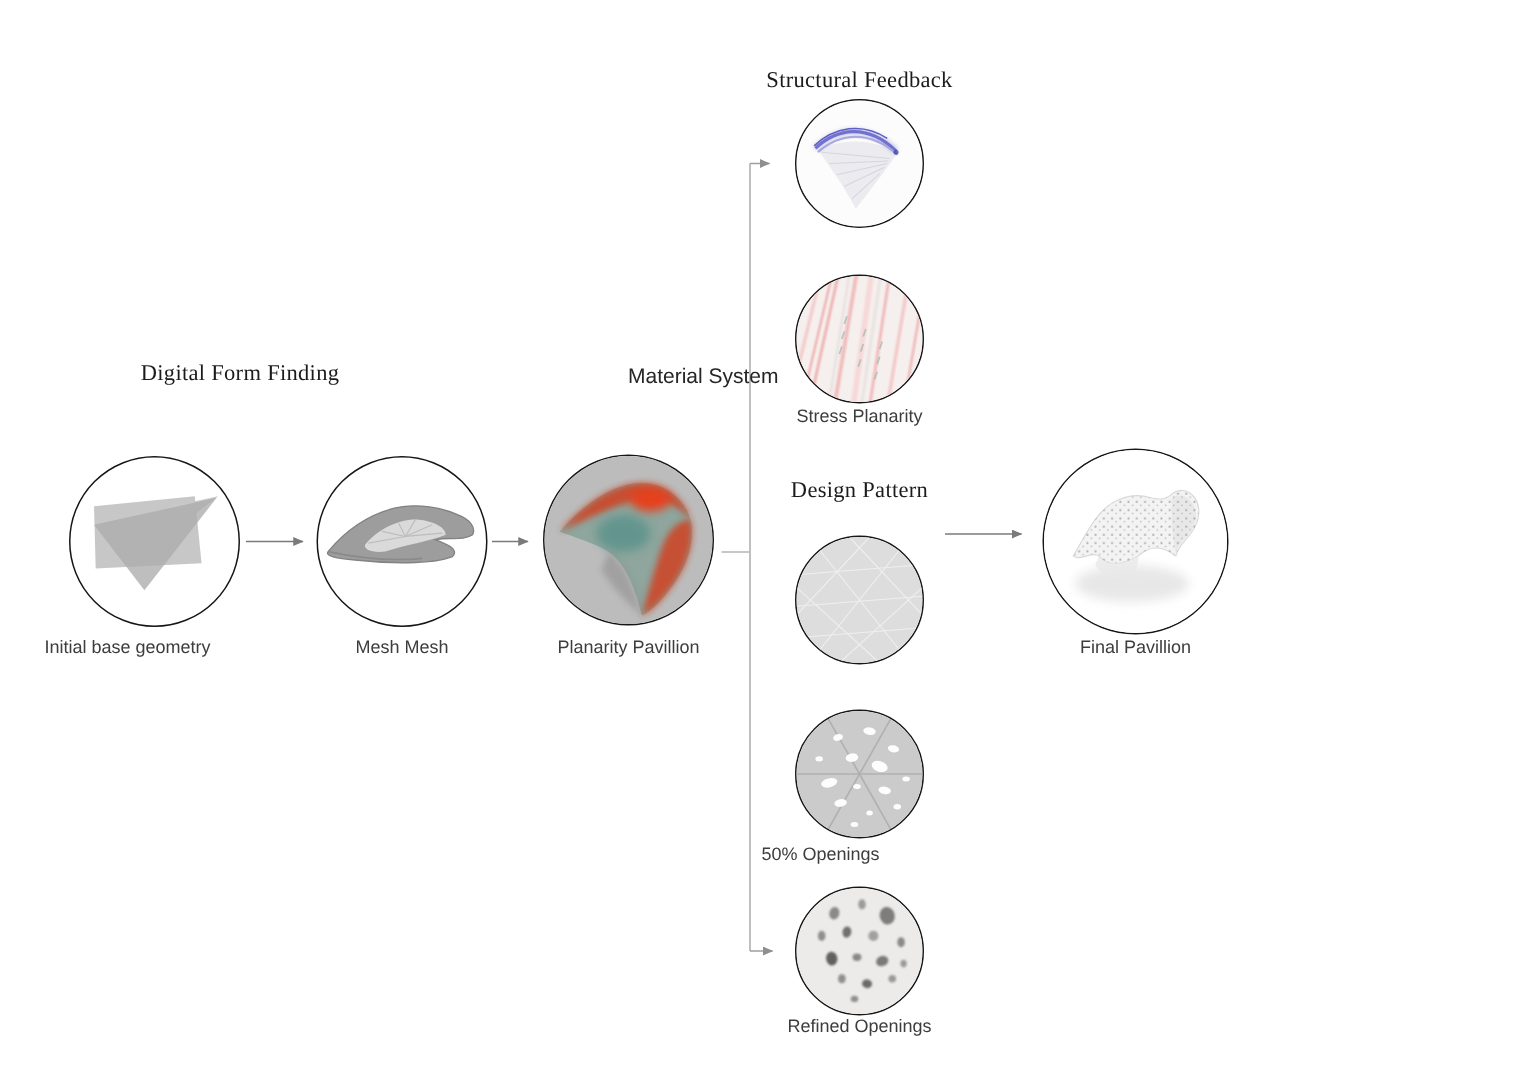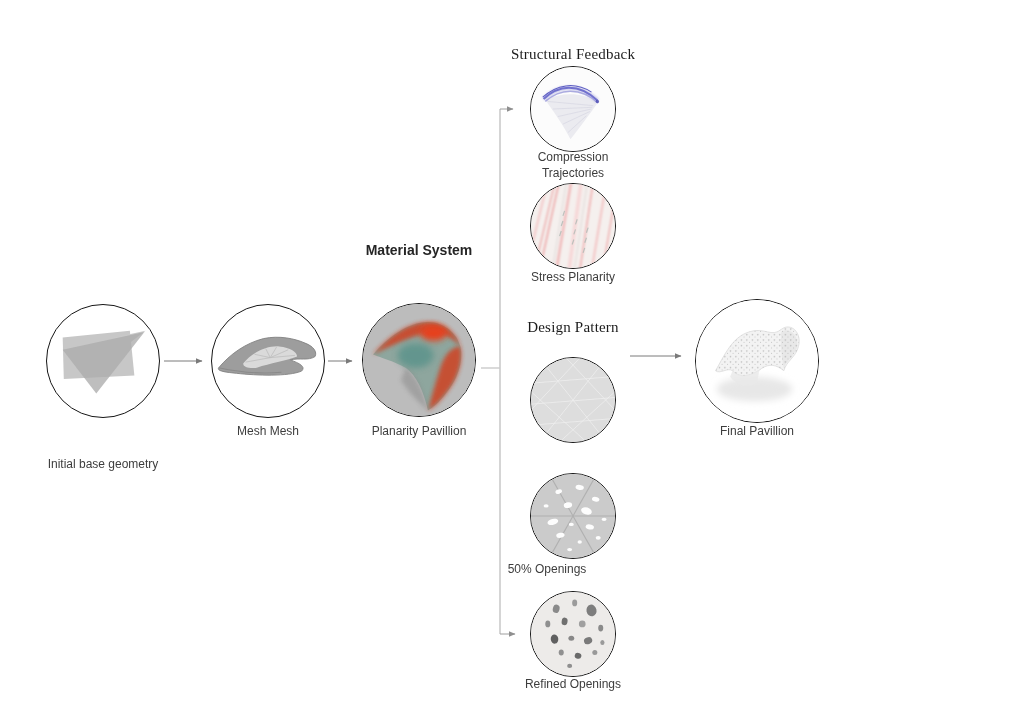--- a/index.html
+++ b/index.html
@@ -5,23 +5,23 @@
   html,body{margin:0;padding:0;background:#ffffff;}
   body{font-family:"Liberation Sans",sans-serif;}
   #canvas{position:relative;width:1024px;height:724px;background:#ffffff;overflow:hidden;}
 
   .heading-serif{
     position:absolute;text-align:center;
     font-family:"Liberation Serif","DejaVu Serif",serif;
     font-size:15px;color:#1b1b1b;letter-spacing:.2px;
   }
   .heading-sans{
-    position:absolute;text-align:center;
+    position:absolute;text-align:right;
     font-family:"Liberation Sans",sans-serif;
-    font-size:14px;font-weight:700;color:#252525;
+    font-size:14px;font-weight:400;color:#252525;
   }
   .node-label{
     position:absolute;text-align:center;
     font-size:12px;line-height:15.5px;color:#3d3d3d;
   }
   .node-circle{
     position:absolute;border-radius:50%;
     border:1.5px solid #161616;background:#ffffff;
     overflow:hidden;box-sizing:border-box;
   }
@@ -45,32 +45,33 @@
     </defs>
     <line x1="164" y1="361" x2="202" y2="361" stroke="#7a7a7a" stroke-width="1" marker-end="url(#arr-d)"></line>
     <line x1="328" y1="361" x2="352" y2="361" stroke="#7a7a7a" stroke-width="1" marker-end="url(#arr-d)"></line>
     <line x1="481" y1="368" x2="499.5" y2="368" stroke="#b5b5b5" stroke-width="1"></line>
     <line x1="500" y1="109" x2="500" y2="634" stroke="#b9b9b9" stroke-width="1.2"></line>
     <line x1="500" y1="109" x2="513" y2="109" stroke="#9e9e9e" stroke-width="1" marker-end="url(#arr-m)"></line>
     <line x1="500" y1="634" x2="515" y2="634" stroke="#9e9e9e" stroke-width="1" marker-end="url(#arr-m)"></line>
     <line x1="630" y1="356" x2="681" y2="356" stroke="#7a7a7a" stroke-width="1" marker-end="url(#arr-d)"></line>
   </svg>
 
+  <div class="heading-serif" style="left:60px;top:241px;width:200px;">Digital Form Finding</div>
   <div class="heading-sans" style="left:319px;top:242px;width:200px;">Material System</div>
   <div class="heading-serif" style="left:473px;top:319px;width:200px;">Design Pattern</div>
   <div class="heading-serif" style="left:463px;top:46px;width:220px;">Structural Feedback</div>
 
   <div class="node-circle" style="left:46px;top:304px;width:114px;height:114px;">
     <svg viewBox="0 0 100 100">
       <polygon points="14,29 74,23 78,63 15,66" fill="#c7c7c7"></polygon>
       <polygon points="60,29 88,23 66,40" fill="#c9c9c9"></polygon>
       <polygon points="14,40 87,24 44,79" fill="#acacac" opacity="0.78"></polygon>
     </svg>
   </div>
-  <div class="node-label" style="left:23px;top:424px;width:160px;margin-top:33px;">Initial base geometry</div>
+  <div class="node-label" style="left:5px;top:424px;width:160px;">Initial base geometry</div>
 
   <div class="node-circle" style="left:211px;top:304px;width:114px;height:114px;">
     <svg viewBox="0 0 100 100">
       <path d="M6,56 C16,44 30,34 46,30 C60,27 74,30 83,34 C91,37 94,42 92,46 C86,50 78,47 70,49 C78,52 84,55 80,59 C68,64 40,63 22,61 C12,60 4,59 6,56 Z" fill="#9d9d9d" stroke="#828282" stroke-width="0.8"></path>
       <path d="M28,52 C36,42 50,36 60,37 C70,38 76,42 76,46 C66,50 52,52 40,56 C33,57 27,55 28,52 Z" fill="#dadada"></path>
       <g stroke="#bdbdbd" stroke-width="0.7">
         <line x1="52" y1="47" x2="30" y2="51"></line>
         <line x1="52" y1="47" x2="38" y2="44"></line>
         <line x1="52" y1="47" x2="48" y2="39"></line>
         <line x1="52" y1="47" x2="58" y2="37"></line>
@@ -119,21 +120,20 @@
         <line x1="70" y1="53" x2="38" y2="68"></line>
         <line x1="66" y1="58" x2="44" y2="78"></line>
       </g>
       <path d="M15,38 C32,22 56,18 79,40" fill="none" stroke="#8a8ad4" stroke-width="5" opacity="0.45" filter="url(#cp-b)"></path>
       <path d="M15,38 C32,22 56,18 79,40" fill="none" stroke="#6b6bcc" stroke-width="2.5" opacity="0.95"></path>
       <path d="M17,41 C34,26 58,23 80,43" fill="none" stroke="#9898da" stroke-width="1.8" opacity="0.8"></path>
       <path d="M14,36 C30,21 52,17 72,30" fill="none" stroke="#4f4fbe" stroke-width="1.2" opacity="0.9"></path>
       <circle cx="79" cy="41" r="2" fill="#4343b0" opacity="0.8"></circle>
     </svg>
   </div>
-  <div class="node-label" style="left:518px;top:150px;width:110px;">Compression Trajectories</div>
 
   <div class="node-circle" style="left:530px;top:183px;width:86px;height:86px;">
     <svg viewBox="0 0 100 100">
       <defs>
         <filter id="sd-b" x="-30%" y="-30%" width="160%" height="160%">
             <feGaussianBlur stdDeviation="1"></feGaussianBlur>
           </filter>
       </defs>
       <rect x="-2" y="-2" width="104" height="104" fill="#f5f0ee"></rect>
       <g filter="url(#sd-b)" stroke-linecap="round">

